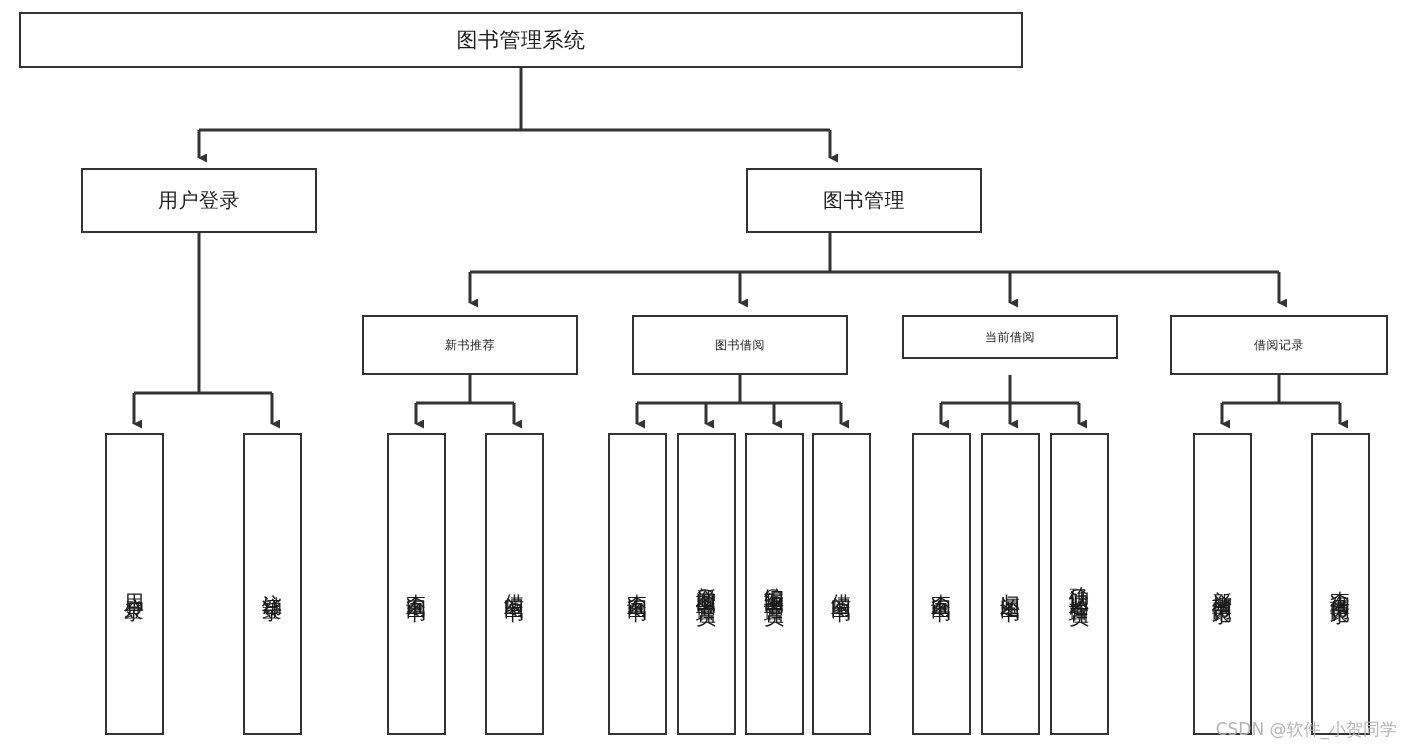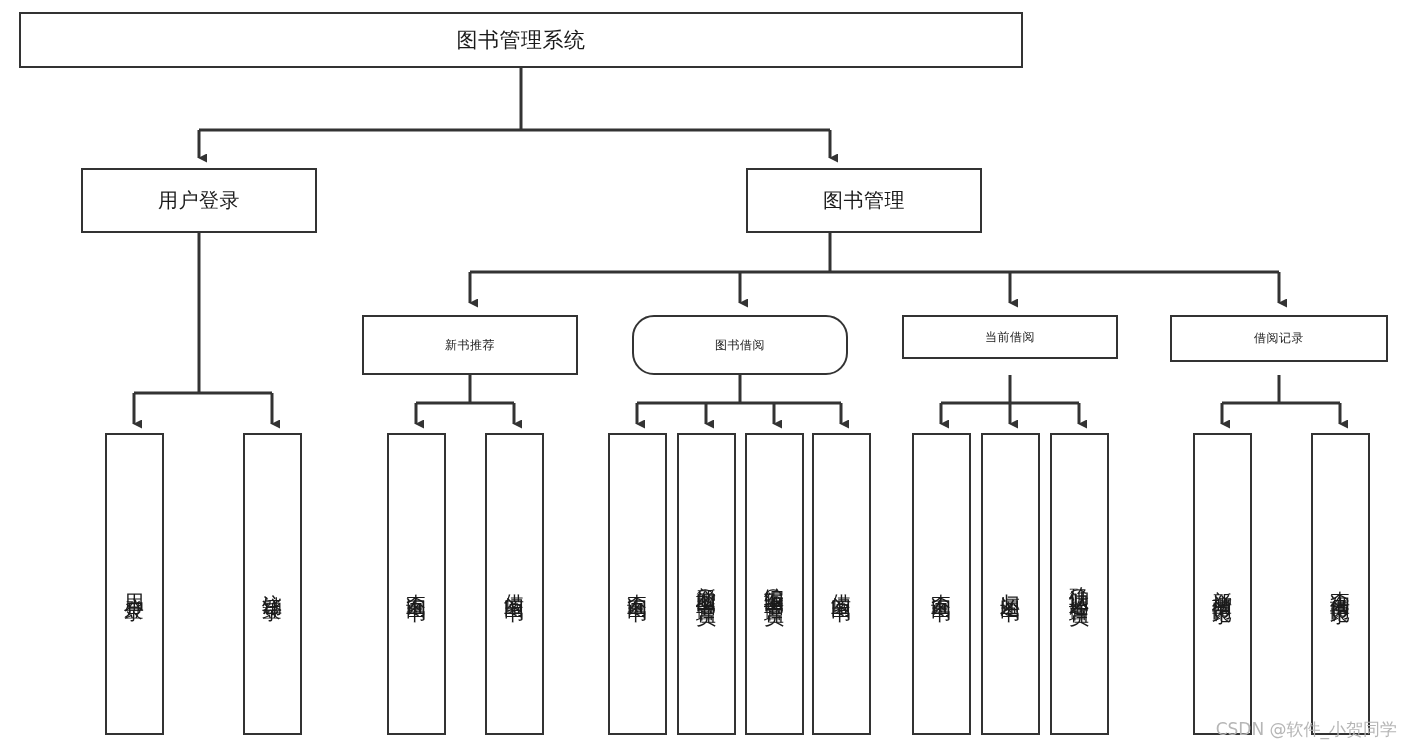--- a/index.html
+++ b/index.html
@@ -124,27 +124,27 @@
   <div class="node lvl2" style="left:81px; top:168px; width:236px; height:65px;">
     <span class="node-label">用户登录</span>
   </div>
   <div class="node lvl2" style="left:711px; top:168px; width:236px; height:65px;margin-left:35px;">
     <span class="node-label">图书管理</span>
   </div>
 
   <div class="node lvl3" style="left:362px; top:315px; width:216px; height:60px;">
     <span class="node-label">新书推荐</span>
   </div>
-  <div class="node lvl3" style="left:632px; top:315px; width:216px; height:60px;border-radius:22px;">
+  <div class="node lvl3" style="left:632px; top:315px; width:216px; height:60px;">
     <span class="node-label">图书借阅</span>
   </div>
   <div class="node lvl3" style="left:902px; top:315px; width:216px; height:44px;">
     <span class="node-label">当前借阅</span>
   </div>
-  <div class="node lvl3" style="left:1170px; top:315px; width:218px; height:47px;">
+  <div class="node lvl3" style="left:1170px; top:315px; width:218px; height:60px;">
     <span class="node-label">借阅记录</span>
   </div>
 
   <div class="node leaf" style="left:105px; top:433px; width:59px; height:302px;">
     <span class="node-label">用户登录</span>
   </div>
   <div class="node leaf" style="left:243px; top:433px; width:59px; height:302px;">
     <span class="node-label">注销登录</span>
   </div>
 

